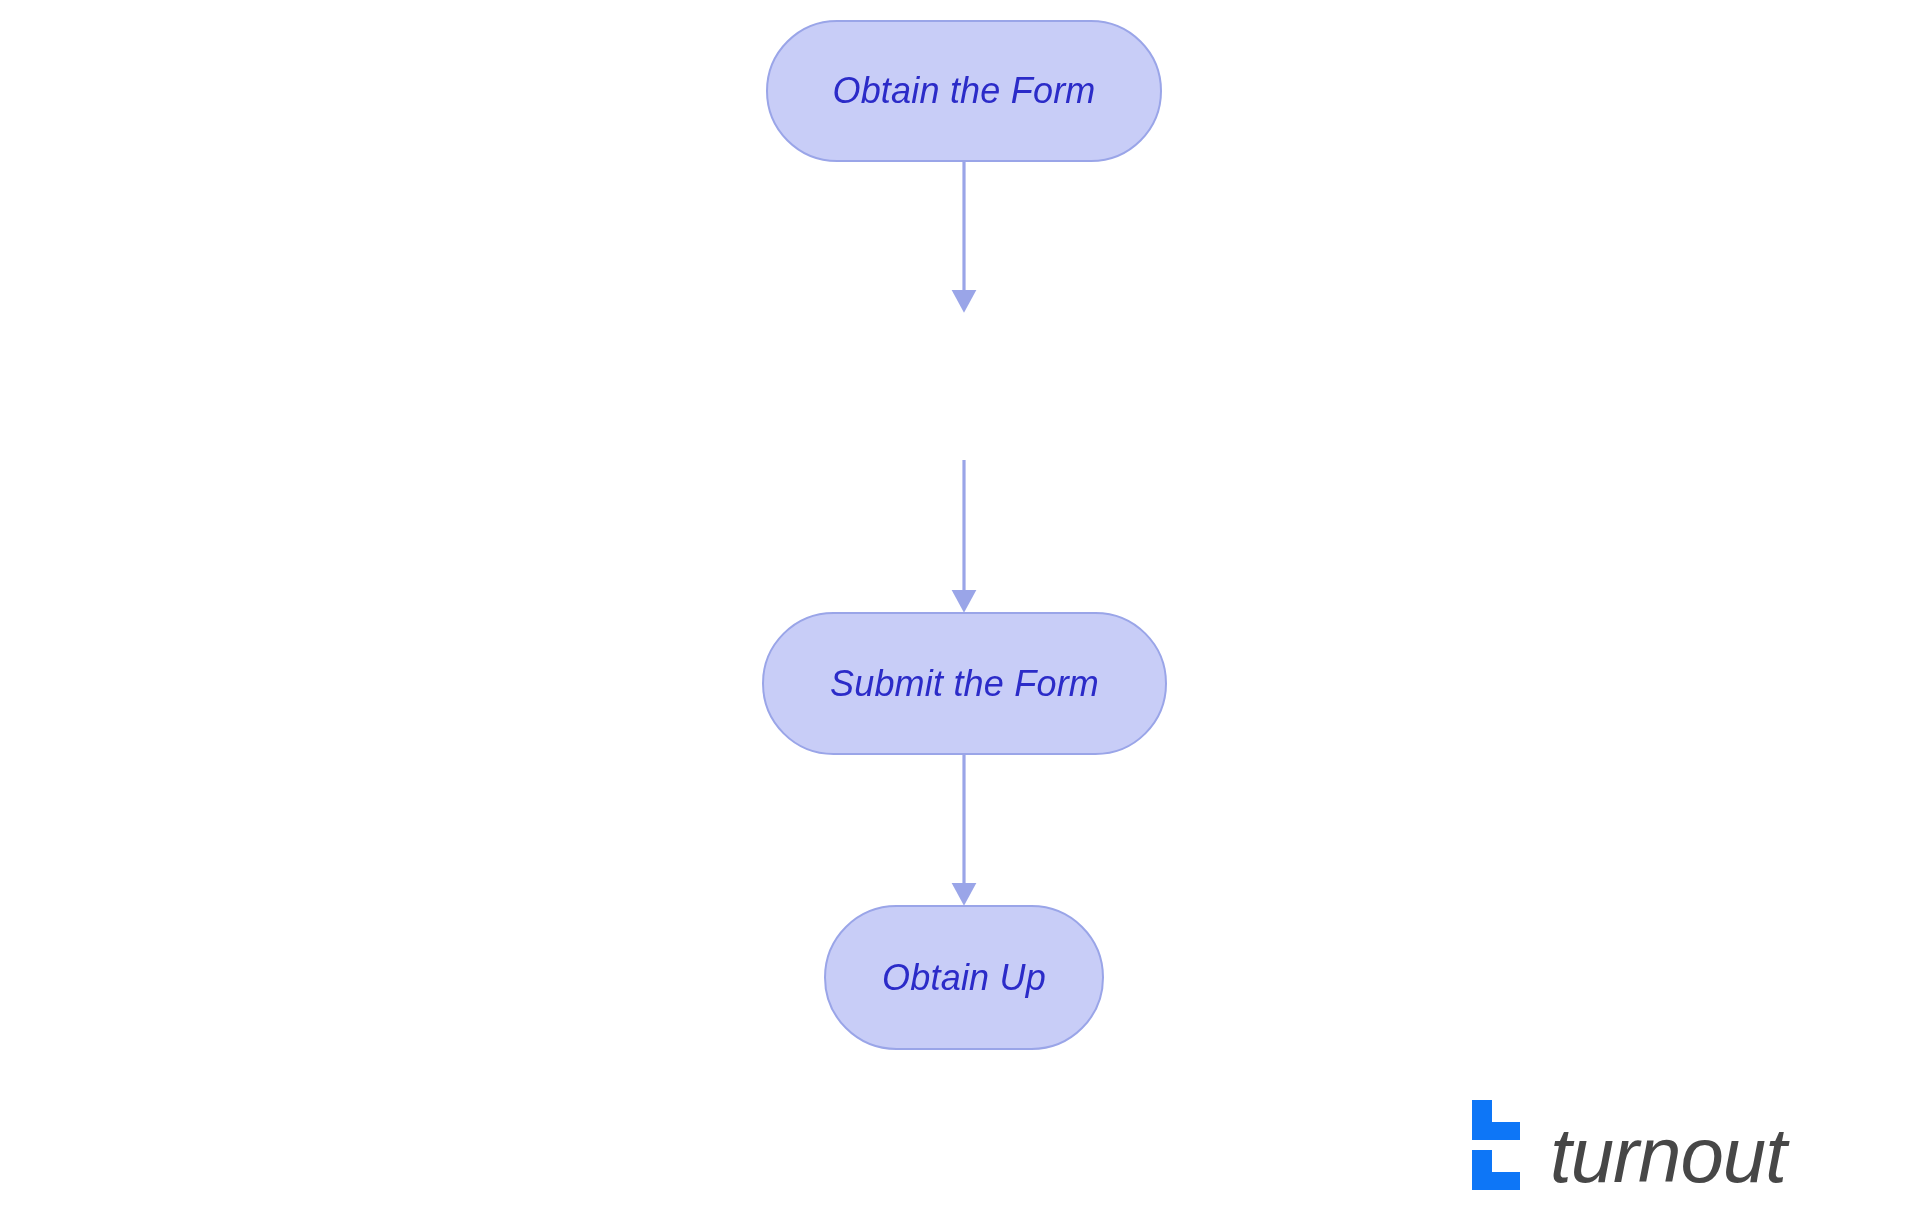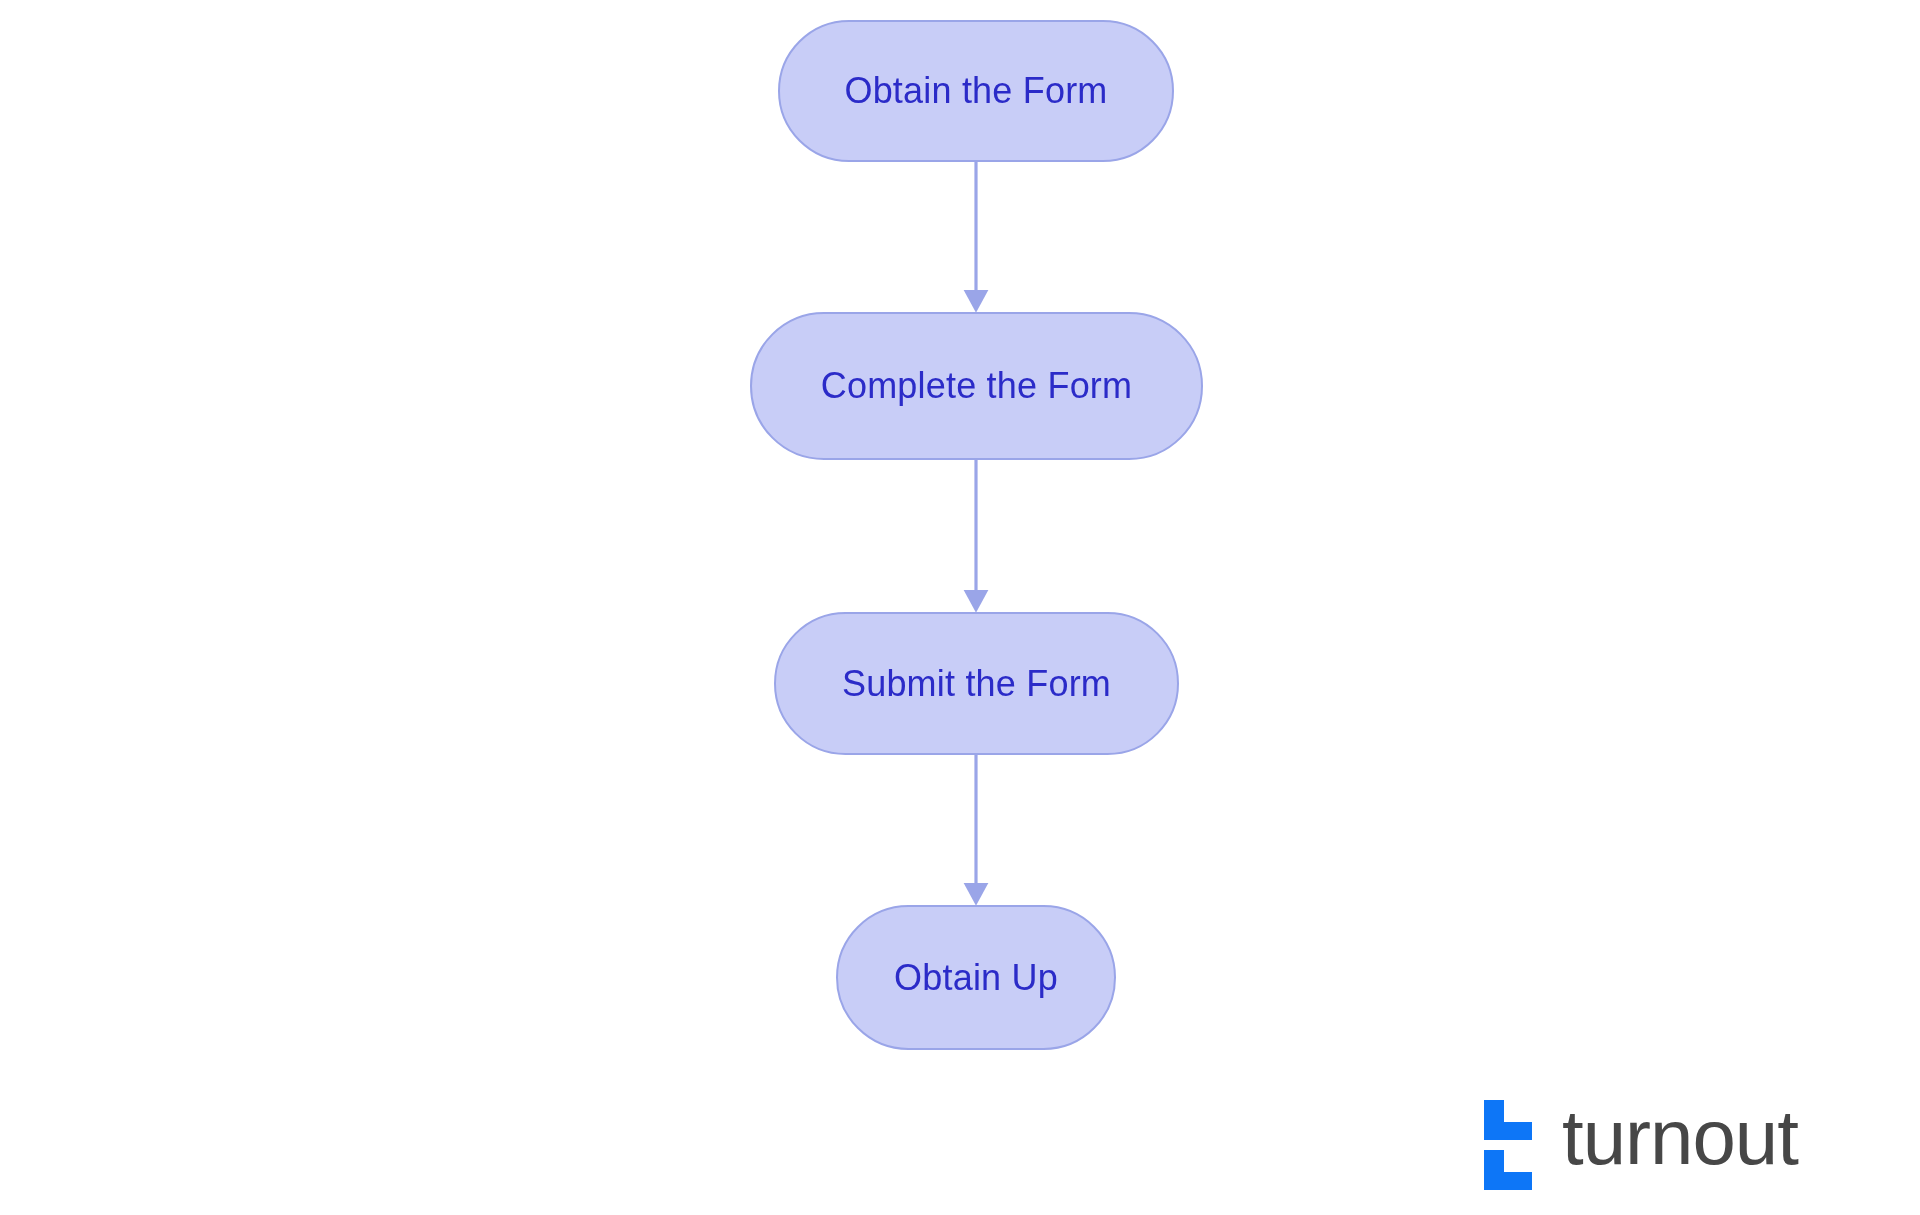--- a/index.html
+++ b/index.html
@@ -11,24 +11,25 @@
   body {
     width: 1920px;
     height: 1215px;
     position: relative;
     overflow: hidden;
     font-family: "Liberation Sans", sans-serif;
   }
 
   #flow-canvas {
     position: absolute;
-    left: 16px;
+    left: 4px;
     top: 0;
     width: 1748px;
     height: 1215px;
+    font-style: italic;
   }
 
   
   .node {
     position: absolute;
     box-sizing: border-box;
     background: #c8cdf7;
     border: 2px solid #9aa5e8;
     border-radius: 999px;
     display: flex;
@@ -61,21 +62,21 @@
     z-index: 1;
     pointer-events: none;
   }
 
   
   #brand-logo {
     position: absolute;
     left: 1462px;
     top: 1098px;
     display: flex;
-    align-items: flex-start;
+    align-items: flex-end;
     gap: 22px;
     z-index: 3;
   }
   #logo-mark { display: block; }
   #logo-wordmark {
     color: #474747;
     font-family: "Liberation Sans", sans-serif;
     font-size: 78px;
     font-weight: 500;
     line-height: 1;
@@ -95,23 +96,20 @@
     </defs>
     <line x1="960" y1="162" x2="960" y2="300" stroke="#9aa5e8" stroke-width="3.2" marker-end="url(#arrowhead)"></line>
     <line x1="960" y1="460" x2="960" y2="600" stroke="#9aa5e8" stroke-width="3.2" marker-end="url(#arrowhead)"></line>
     <line x1="960" y1="755" x2="960" y2="893" stroke="#9aa5e8" stroke-width="3.2" marker-end="url(#arrowhead)"></line>
   </svg>
 
   <div class="node" id="node-0">
     <span class="node-label">Obtain the Form</span>
   </div>
 
-  <div class="node" id="node-1">
-    <span class="node-label">Complete the Form</span>
-  </div>
 
   <div class="node" id="node-2">
     <span class="node-label">Submit the Form</span>
   </div>
 
   <div class="node" id="node-3">
     <span class="node-label">Obtain Up</span>
   </div>
 
   <div id="brand-logo">

